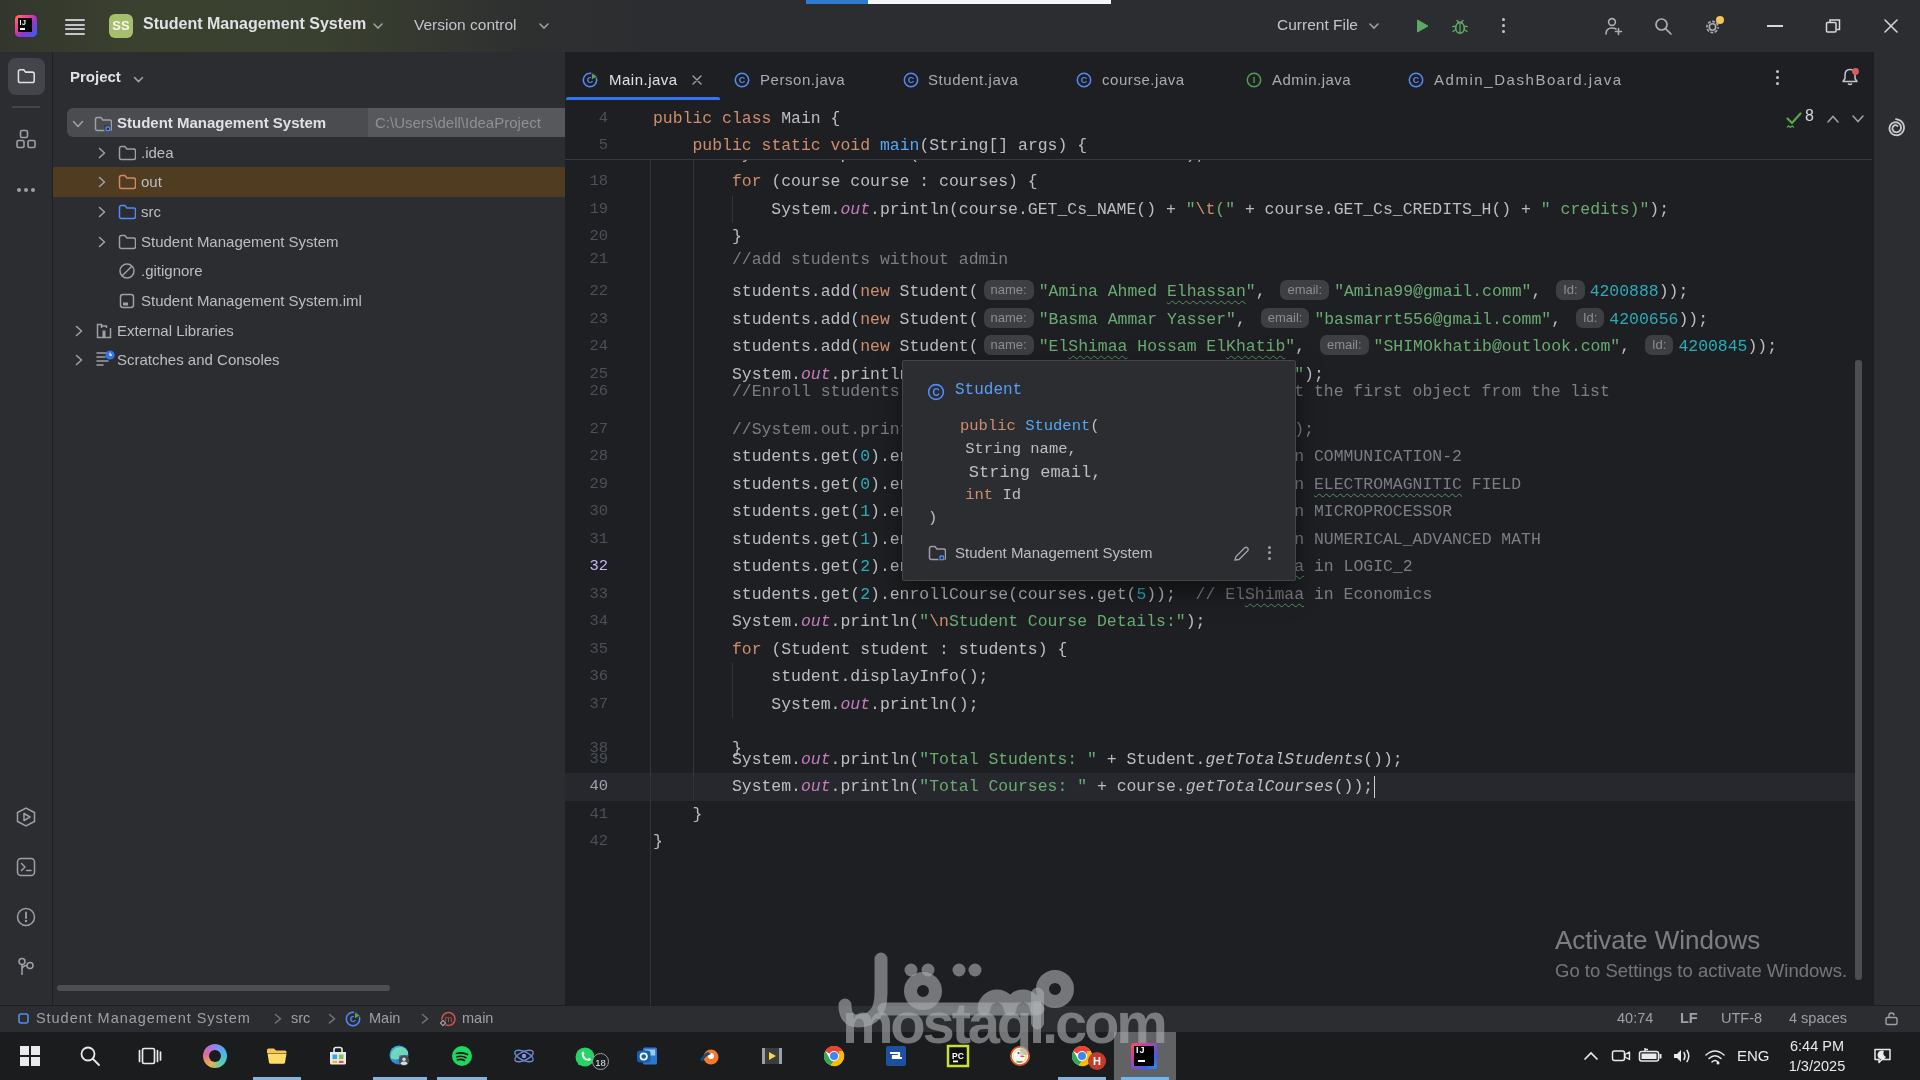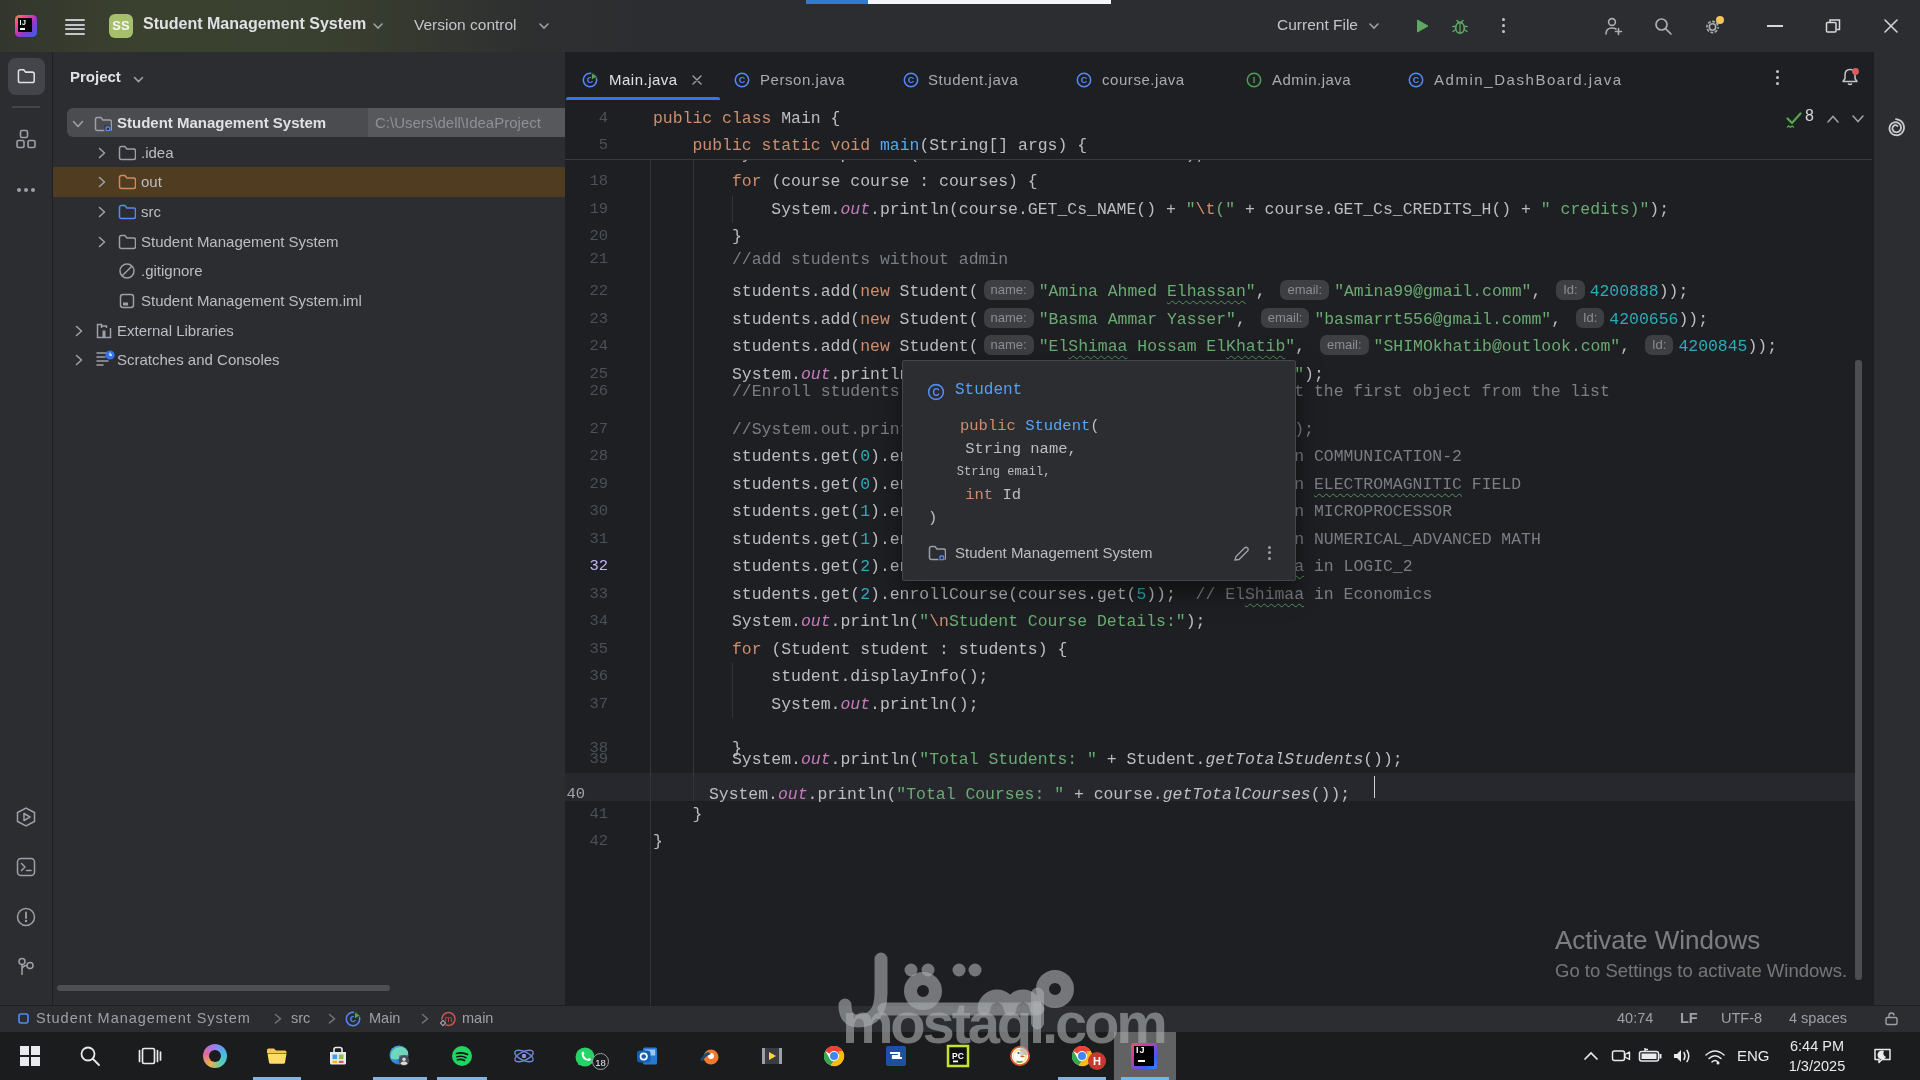--- a/index.html
+++ b/index.html
@@ -326,21 +326,21 @@
     <div class="cl mono">            System.<span class="f">out</span>.println();</div>
   </div>
 <div class="abs" style="left:565px;top:735px;width:1307px;height:27.5px;">
     <div class="num" style="color:#4b5059">38</div>
     <div class="cl mono">        }</div>
   </div>
 <div class="abs" style="left:565px;top:745.75px;width:1307px;height:27.5px;">
     <div class="num" style="color:#4b5059">39</div>
     <div class="cl mono">        System.<span class="f">out</span>.println(<span class="s">"Total Students: "</span> + Student.<span class="it">getTotalStudents</span>());</div>
   </div>
-<div class="abs" style="left:542px;top:773.25px;width:1307px;height:27.5px;margin-top:8px;">
+<div class="abs" style="left:565px;top:773.25px;width:1307px;height:27.5px;">
     <div class="num" style="color:#a1a3ab">40</div>
     <div class="cl mono">        System.<span class="f">out</span>.println(<span class="s">"Total Courses: "</span> + course.<span class="it">getTotalCourses</span>());</div>
   </div>
 <div class="abs" style="left:565px;top:800.75px;width:1307px;height:27.5px;">
     <div class="num" style="color:#4b5059">41</div>
     <div class="cl mono">    }</div>
   </div>
 <div class="abs" style="left:565px;top:828.25px;width:1307px;height:27.5px;">
     <div class="num" style="color:#4b5059">42</div>
     <div class="cl mono">}</div>
@@ -368,21 +368,21 @@
   </svg>
 <div class="abs" style="left:1855px;top:360px;width:7px;height:620px;background:#4c4e51;border-radius:3px"></div>
 <div class="abs" style="left:902px;top:360px;width:394px;height:221px;background:#2b2d30;border:1px solid #43454a;border-radius:2px;box-shadow:0 10px 26px rgba(0,0,0,0.5);z-index:5"></div>
 <svg class="abs" style="left:927px;top:383px;z-index:6;" width="18" height="18" viewBox="0 0 18 18">
     <circle cx="9" cy="9" r="7.4" fill="none" stroke="#548af7" stroke-width="1.6"></circle>
     <text x="9" y="12.6" font-family="Liberation Sans" font-size="10px" font-weight="bold" fill="#548af7" text-anchor="middle">C</text>
   </svg>
 <div class="abs" style="left:955px;top:381px;color:#589df6;font-family:Liberation Mono,monospace;font-size:16px;z-index:6;">Student</div>
 <div class="abs mono" style="left:928px;top:415px;font-size:15.5px;line-height:23px;z-index:6;margin-left:32px;"><span class="k">public </span><span class="m">Student</span>(</div>
 <div class="abs mono" style="left:928px;top:438px;font-size:15.5px;line-height:23px;z-index:6;">    String name,</div>
-<div class="abs mono" style="left:928px;top:461px;font-size:12px;line-height:23px;z-index:6;">    String email,</div>
+<div class="abs mono" style="left:928px;top:461px;font-size:17px;line-height:23px;z-index:6;">    String email,</div>
 <div class="abs mono" style="left:928px;top:484px;font-size:15.5px;line-height:23px;z-index:6;">    <span class="k">int</span> Id</div>
 <div class="abs mono" style="left:928px;top:507px;font-size:15.5px;line-height:23px;z-index:6;">)</div>
 <svg class="abs" style="left:928px;top:544px;z-index:6;" width="18" height="18" viewBox="0 0 18 18">
     <path d="M1.5,4.5 q0-2 2-2 h3.4 l2,2.4 h6.6 q2,0 2,2 v6.6 q0,2 -2,2 h-12 q-2,0 -2,-2 z" fill="none" stroke="#9da0a8" stroke-width="1.5"></path>
     <rect x="10.5" y="10.5" width="6" height="6" rx="1.2" fill="#2b2d30"></rect>
     <rect x="12" y="12" width="3.6" height="3.6" rx="0.8" fill="none" stroke="#548af7" stroke-width="1.4"></rect>
   </svg>
 <div class="abs" style="left:955px;top:544px;color:#bcbec4;font-size:15px;z-index:6;">Student Management System</div>
 <svg class="abs" style="left:1233px;top:545px;z-index:6;" width="17" height="17" viewBox="0 0 17 17">
     <path d="M2,15 l1,-3.5 l8.5,-8.5 q1.5-1.5 3,0 q1.5,1.5 0,3 l-8.5,8.5 z" fill="none" stroke="#9da0a8" stroke-width="1.4"></path>

